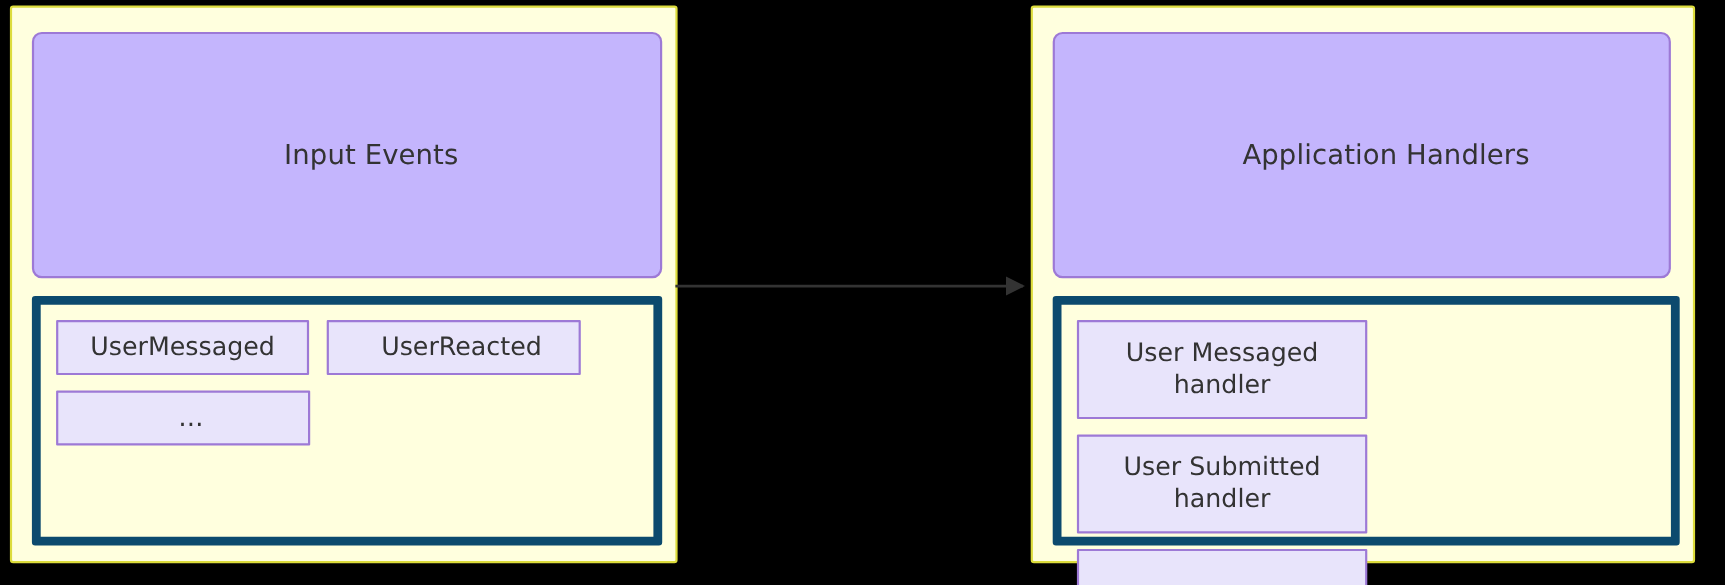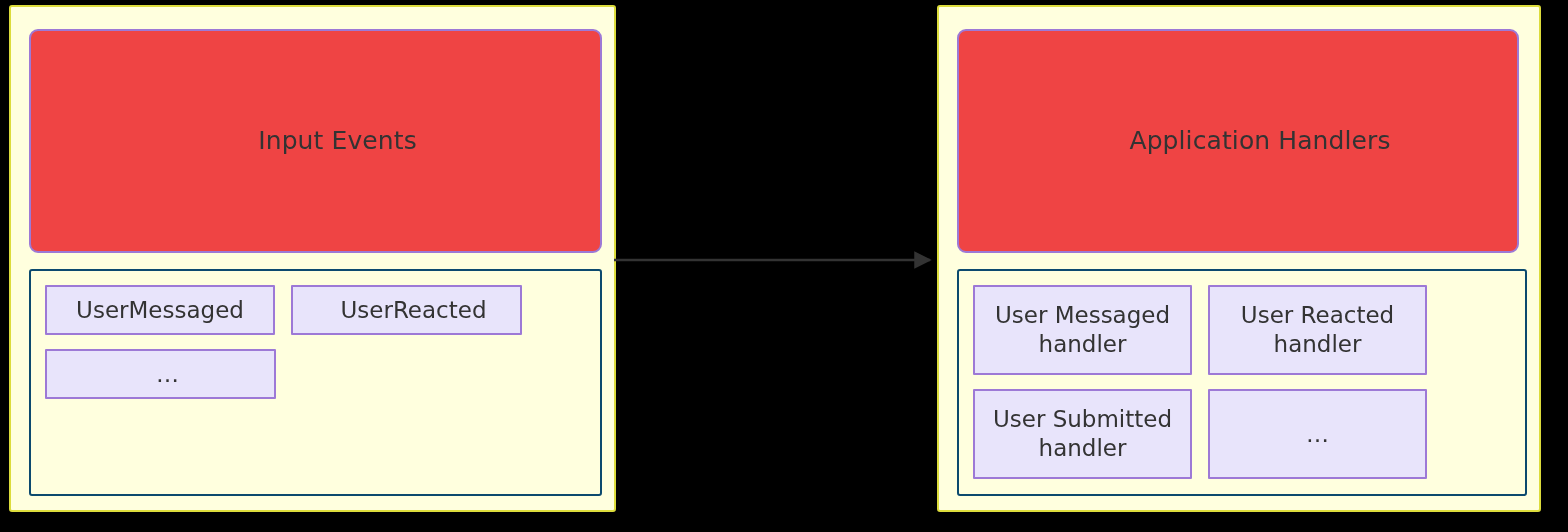--- a/index.html
+++ b/index.html
@@ -30,21 +30,21 @@
     border: 2px solid #dcdc3c;
     border-radius: 3px;
   }
   #cluster-left  { left: 9px;   top: 5px; width: 607px; height: 507px; }
   #cluster-right { left: 937px; top: 5px; width: 604px; height: 507px; }
 
   
   .header-node {
     position: absolute;
     box-sizing: border-box;
-    background: #ef4444;
+    background: #c4b5fd;
     border: 2px solid #9d79d6;
     border-radius: 9px;
     display: flex;
     align-items: center;
     justify-content: center;
     padding-left: 44px;
   }
   #header-left  { left: 18px;  top: 22px; width: 573px; height: 224px; }
   #header-right { left: 18px;  top: 22px; width: 562px; height: 224px; }
   .header-label {
@@ -53,21 +53,21 @@
     letter-spacing: 0.1px;
     line-height: 1.2;
     text-align: center;
   }
 
   
   .inner-cluster {
     position: absolute;
     box-sizing: border-box;
     background: #ffffde;
-    border: 2px solid #0c4a6e;
+    border: 8px solid #0c4a6e;
     border-radius: 3px;
   }
   #inner-left  { left: 18px; top: 262px; width: 573px; height: 227px; }
   #inner-right { left: 18px; top: 262px; width: 570px; height: 227px; }
 
   
   .item-grid {
     position: absolute;
     left: 14px;
     top: 14px;
@@ -90,21 +90,21 @@
     line-height: 1.24;
     padding: 0 10px;
   }
 
   
   #inner-left .item-box { height: 50px; }
   #inner-left .item-box.w-wide   { width: 230px; }
   #inner-left .item-box.w-narrow { width: 231px; padding-left: 24px; }
 
   
-  #inner-right .item-box { height: 90px; width: 219px; }
+  #inner-right .item-box { height: 90px; width: 264px; }
 
   
   #arrow-connector {
     position: absolute;
     left: 614px;
     top: 236px;
     width: 326px;
     height: 48px;
     overflow: visible;
   }
@@ -155,23 +155,20 @@
       <span class="header-label">Application Handlers</span>
     </div>
 
     <div class="inner-cluster" id="inner-right">
       <div class="item-grid">
 
         <div class="item-box">
           <span>User Messaged handler</span>
         </div>
 
-        <div class="item-box">
-          <span>User Reacted handler</span>
-        </div>
 
         <div class="item-box">
           <span>User Submitted handler</span>
         </div>
 
         <div class="item-box">
           <span>…</span>
         </div>
 
       </div>

